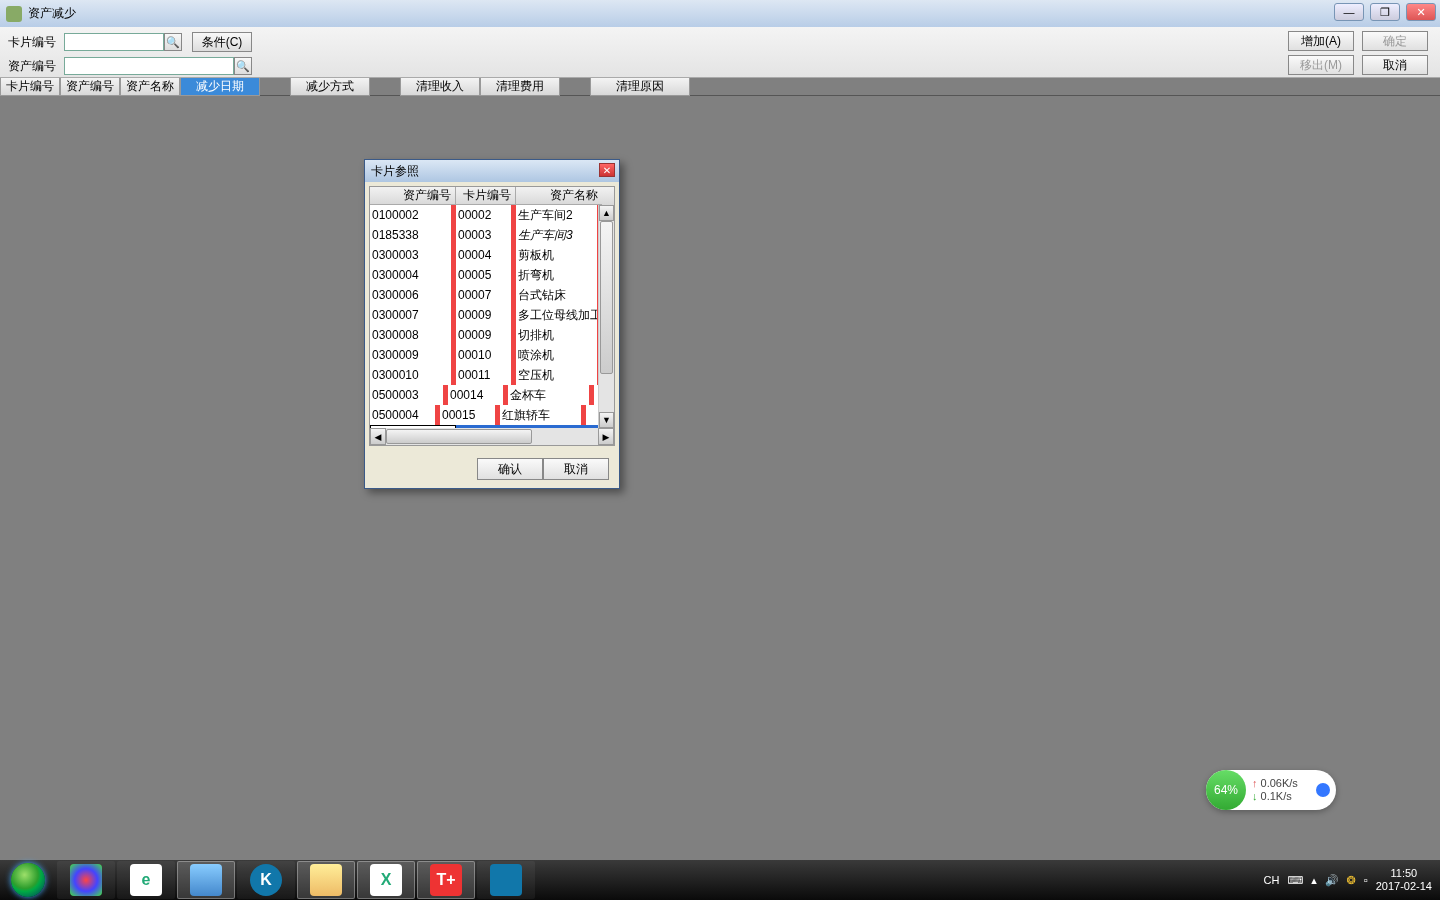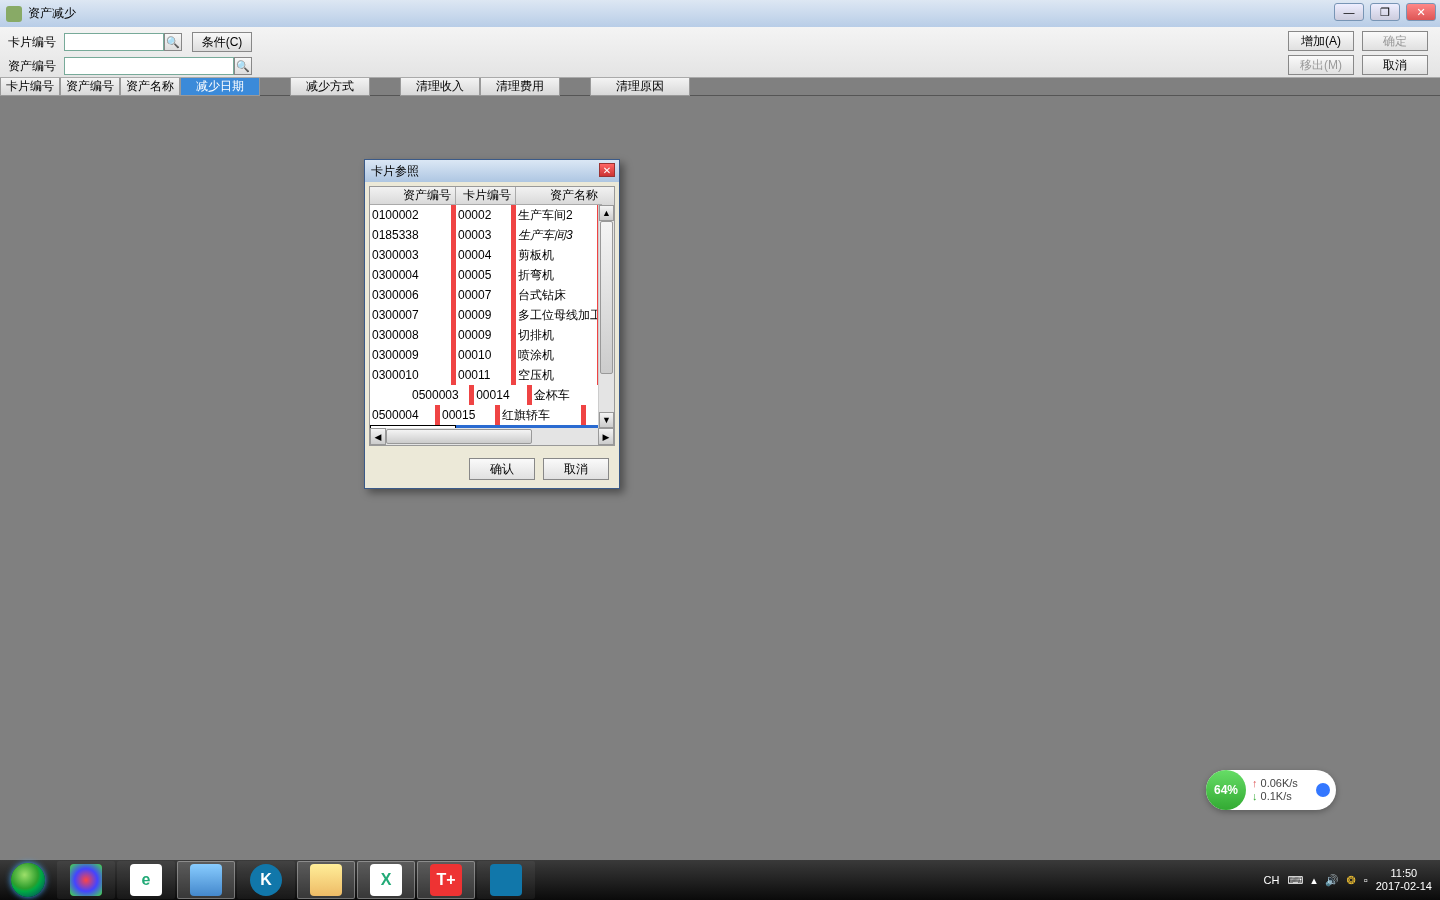--- a/index.html
+++ b/index.html
@@ -48,34 +48,34 @@
 .grow.sel { background:#2a6bd1; color:#fff;}
 .grow.sel .gc { background:#2a6bd1; border-right-color:#2a6bd1;}
 .grow.sel.editing .gc:first-child { background:#fff; color:#000; border:1px solid #000;}
 .vscroll { position:absolute; right:0; top:18px; width:16px; bottom:17px; background:#e4e4e4; border-left:1px solid #ccc;}
 .vscroll .track{position:absolute;top:16px;bottom:16px;left:0;right:0;}
 .vscroll .thumb{position:absolute;top:0;left:1px;right:1px;height:80%;background:linear-gradient(#f4f4f4,#ccc);border:1px solid #999;border-radius:2px;}
 .vscroll .ar{position:absolute;left:0;right:0;height:16px;background:linear-gradient(#f4f4f4,#ccc);border:1px solid #999;display:flex;align-items:center;justify-content:center;font-size:9px;}
 .hscroll { position:absolute; left:0; right:0; bottom:0; height:17px; background:#e4e4e4;}
 .hscroll .ar{position:absolute;top:0;bottom:0;width:16px;background:linear-gradient(#f4f4f4,#ccc);border:1px solid #999;display:flex;align-items:center;justify-content:center;font-size:9px;}
 .hscroll .trackh{position:absolute;left:16px;top:1px;bottom:1px; width:146px;background:linear-gradient(#f4f4f4,#ccc);border:1px solid #999;border-radius:2px;}
-.dlg-btns { display:flex; justify-content:flex-end; gap:8px; padding:8px 10px;align-items:center;}
+.dlg-btns { display:flex; justify-content:flex-end; padding:8px 10px;align-items:center;}
 .dlg-btn { width:66px; height:22px; border:1px solid #888; background:linear-gradient(#fafafa,#e0e0e0); font-size:12px; display:flex; align-items:center; justify-content:center; cursor:pointer;}
 
 
 .taskbar { position:absolute; bottom:0; left:0; right:0; height:40px; background:linear-gradient(#3a3a3a,#0a0a0a); display:flex; align-items:center; color:#fff; font-size:11px;}
 .taskbar .start { width:56px; height:40px; display:flex; align-items:center; justify-content:center;}
 .orb { width:34px; height:34px; border-radius:50%; background:radial-gradient(circle at 40% 35%, #9de06a, #2d9e2d 45%, #0a4 55%, #036 100%); box-shadow:0 0 6px #4af;}
 .tbicon { width:58px; height:38px; margin:1px; background:rgba(255,255,255,.05); display:flex; align-items:center; justify-content:center; border-radius:2px;}
 .tbicon.active{ background:rgba(255,255,255,.18); box-shadow:inset 0 0 0 1px rgba(255,255,255,.3);}
 .ic { width:32px; height:32px; border-radius:4px; display:flex; align-items:center; justify-content:center; font-size:16px; font-weight:bold;}
 .taskbar .tray { margin-left:auto; display:flex; align-items:center; gap:8px; padding-right:8px;}
 .tray .clock { text-align:center; line-height:13px; font-size:11px;}
 .badge { position:absolute; right:104px; bottom:50px; width:130px; height:40px; background:#fff; border-radius:20px; box-shadow:0 2px 6px rgba(0,0,0,.3); display:flex; align-items:center; font-size:11px; color:#444;}
-.badge .circ{ width:40px;height:40px;border-radius:50%; background:linear-gradient(#6d6,#3a3); display:flex;align-items:center;justify-content:center;color:#fff;font-size:12px;font-weight:bold;}
+.badge .circ{ width:40px;height:40px;border-radius:50%; background:linear-gradient(#6d6,#3a3); display:flex;align-items:center;justify-content:center;color:#fff;font-size:12px;font-weight:normal;}
 .badge .net{ margin-left:6px; line-height:13px;}
 .badge .net .up::before{content:"↑ "; color:#d55;}
 .badge .net .dn::before{content:"↓ "; color:#3a3;}
 .badge .dot{width:14px;height:14px;background:#37f;border-radius:50%;margin-left:auto;margin-right:6px;}
 </style>
 </head>
 <body>
 
 <div class="titlebar">
   <span class="icon"></span>
@@ -181,21 +181,21 @@
               <div class="gc" style="width: 86px;">0300009</div>
               <div class="gc" style="width: 60px;">00010</div>
               <div class="gc" style="width: 86px;">喷涂机</div>
             </div>
             <div class="grow">
               <div class="gc" style="width: 86px;">0300010</div>
               <div class="gc" style="width: 60px;">00011</div>
               <div class="gc" style="width: 86px;">空压机</div>
             </div>
             <div class="grow">
-              <div class="gc" style="width: 67px; margin-left: 40px;">0500003</div>
+              <div class="gc" style="width: 78px;">0500003</div>
               <div class="gc" style="width: 60px;">00014</div>
               <div class="gc" style="width: 86px;">金杯车</div>
             </div>
             <div class="grow">
               <div class="gc" style="width: 70px;">0500004</div>
               <div class="gc" style="width: 60px;">00015</div>
               <div class="gc" style="width: 86px;">红旗轿车</div>
             </div>
             <div class="grow sel editing">
               <div class="gc" style="width: 86px;">0600001</div>

